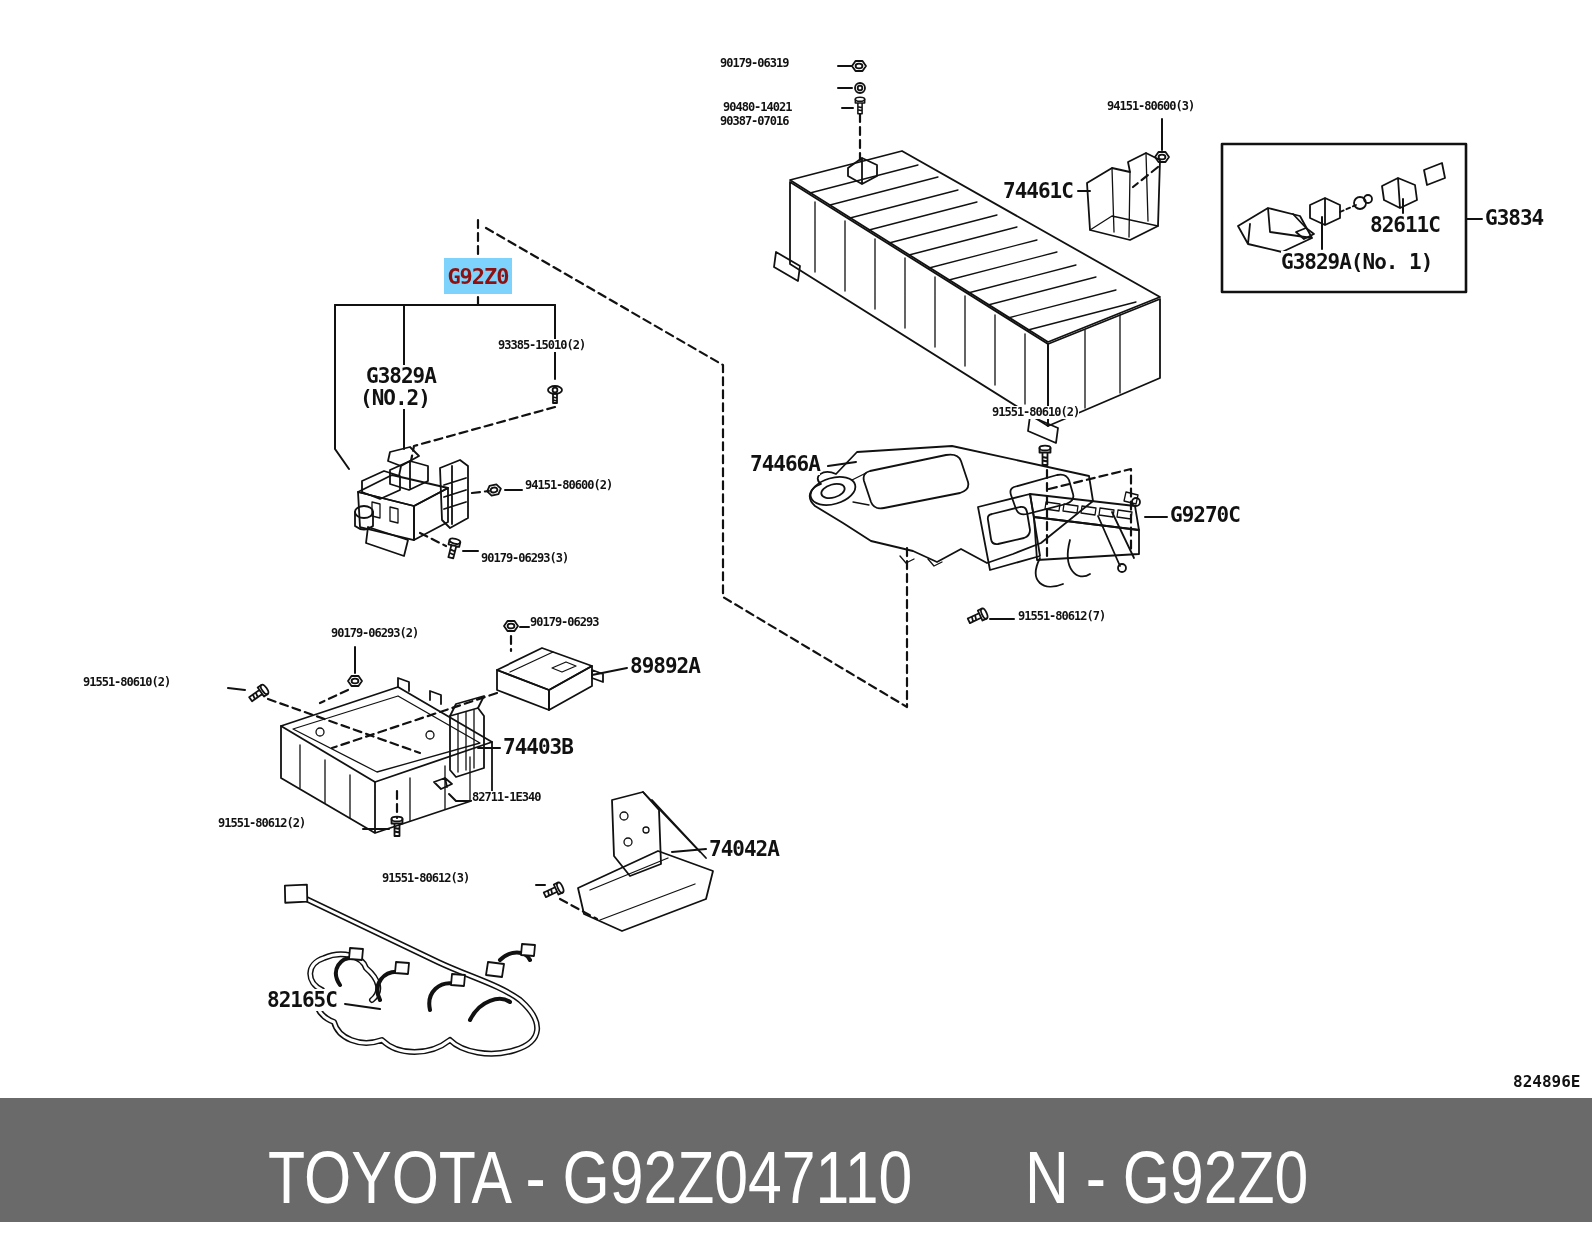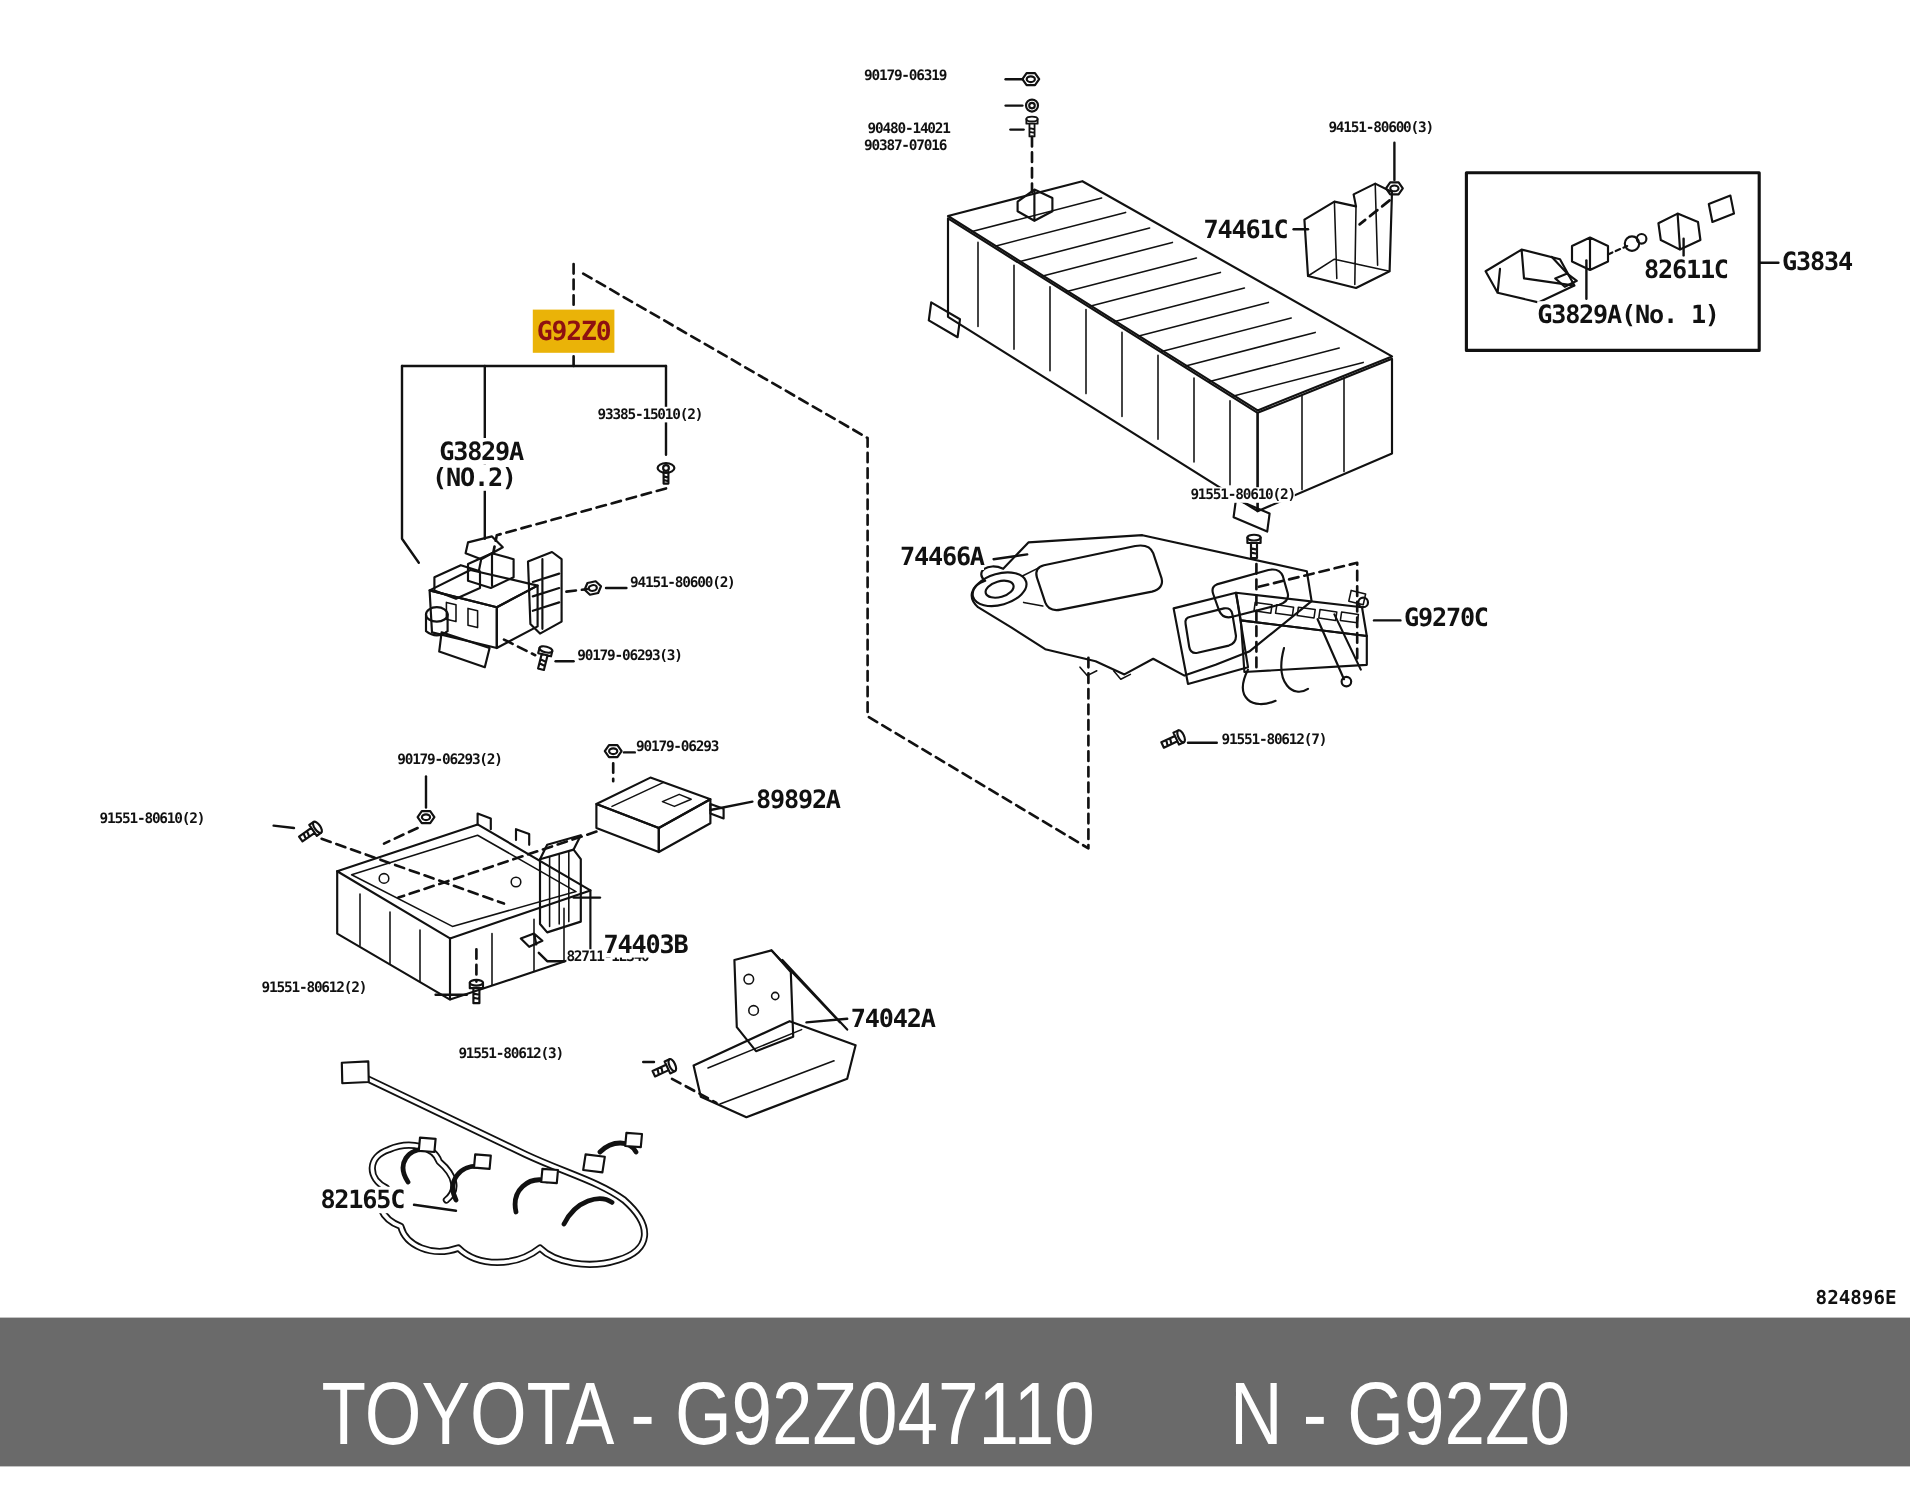--- a/index.html
+++ b/index.html
@@ -219,44 +219,44 @@
     </g>
   </svg>
 
   <div id="label-layer">
       <div class="part-label s" style="left: 720px; top: 57px;">90179-06319</div>
       <div class="part-label s" style="left: 720px; top: 79px; margin-top: 36px;">90387-07016</div>
       <div class="part-label s" style="left: 723px; top: 101px; text-align: center;">90480-14021</div>
       <div class="part-label s" style="left: 1107px; top: 100px;">94151-80600(3)</div>
       <div class="part-label s" style="left: 498px; top: 339px;">93385-15010(2)</div>
       <div class="part-label s" style="left: 525px; top: 479px;">94151-80600(2)</div>
-      <div class="part-label s" style="left: 481px; top: 540px;">90179-06293(3)</div>
+      <div class="part-label s" style="left: 481px; top: 552px;">90179-06293(3)</div>
       <div class="part-label s" style="left: 992px; top: 406px;">91551-80610(2)</div>
       <div class="part-label s" style="left: 1018px; top: 610px;">91551-80612(7)</div>
       <div class="part-label s" style="left: 295px; top: 627px; margin-left: 36px;">90179-06293(2)</div>
       <div class="part-label s" style="left: 530px; top: 616px;">90179-06293</div>
       <div class="part-label s" style="left: 83px; top: 676px;">91551-80610(2)</div>
       <div class="part-label s" style="left: 218px; top: 817px;">91551-80612(2)</div>
       <div class="part-label s" style="left: 472px; top: 791px;">82711-1E340</div>
       <div class="part-label s" style="left: 382px; top: 872px;">91551-80612(3)</div>
       <div class="part-label l" style="left: 1003px; top: 180px;">74461C</div>
       <div class="part-label l" style="left: 1370px; top: 214px;">82611C</div>
       <div class="part-label l" style="left: 1281px; top: 251px;">G3829A(No. 1)</div>
       <div class="part-label l" style="left: 1485px; top: 207px;">G3834</div>
       <div class="part-label l" style="left: 366px; top: 365px;">G3829A</div>
       <div class="part-label l" style="left: 360px; top: 387px;">(NO.2)</div>
       <div class="part-label l" style="left: 750px; top: 453px;">74466A</div>
       <div class="part-label l" style="left: 1170px; top: 504px;">G9270C</div>
       <div class="part-label l" style="left: 630px; top: 655px;">89892A</div>
-      <div class="part-label l" style="left: 503px; top: 736px; margin-top: 40px;">74403B</div>
+      <div class="part-label l" style="left: 503px; top: 736px;">74403B</div>
       <div class="part-label l" style="left: 709px; top: 838px;">74042A</div>
       <div class="part-label l" style="left: 267px; top: 989px;">82165C</div>
     </div>
 
-  <div id="highlight-label" style="left: 444px; top: 258px; width: 68px; height: 36px; background: #eab308; color: rgb(142, 17, 17);">G92Z0</div>
+  <div id="highlight-label" style="left: 444px; top: 258px; width: 68px; height: 36px; background: #7dd3fc; color: rgb(142, 17, 17);">G92Z0</div>
 
   <div id="ref-code" style="left:1513px;top:1072px;">824896E</div>
 
   <div id="footer-bar" style="background: rgb(106, 106, 106);">
     <span class="footer-code" style="left: 268px; color: rgb(255, 255, 255);">TOYOTA - G92Z047110</span>
     <span class="footer-code" style="left: 1025px; color: rgb(255, 255, 255);">N - G92Z0</span>
   </div>
 
 </div>
 

